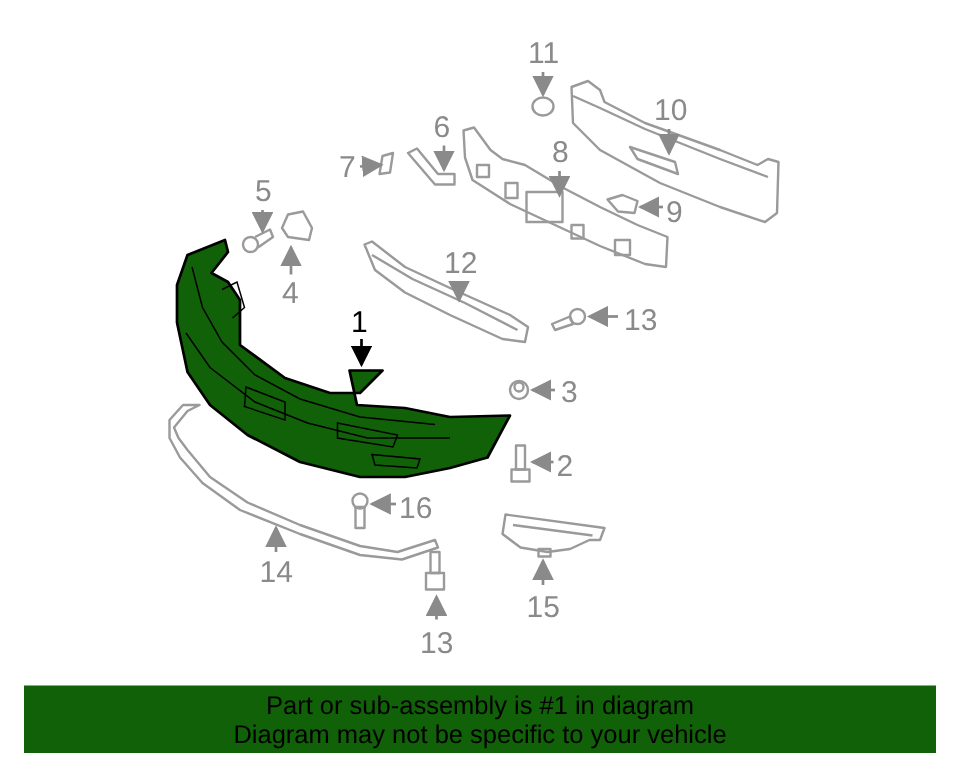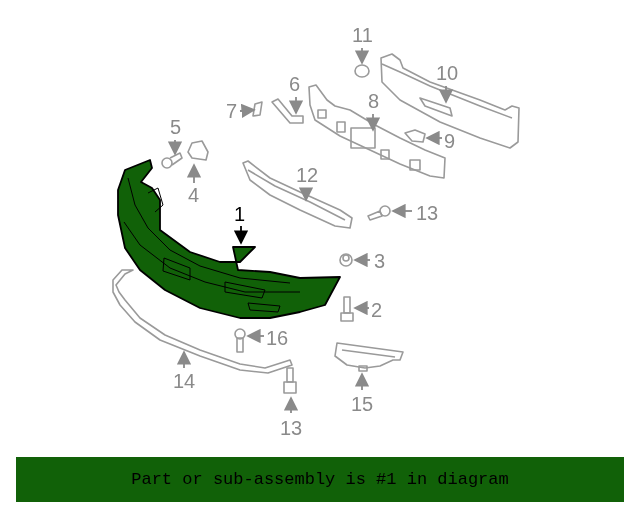--- a/index.html
+++ b/index.html
@@ -4,21 +4,21 @@
 <style>
   html,body{margin:0;padding:0;background:#ffffff;}
   body{width:640px;height:512px;position:relative;overflow:hidden;font-family:"Liberation Sans",sans-serif;}
   #diagram{position:absolute;left:0;top:0;width:640px;height:455px;}
   .callout{font-family:"Liberation Sans",sans-serif;font-size:20px;fill:#8a8a8a;}
   .callout-main{fill:#000;}
   .part{fill:none;stroke:#9a9a9a;stroke-width:1.6;stroke-linejoin:round;}
   .arrow{stroke:#8a8a8a;stroke-width:1.8;fill:none;}
   #banner{position:absolute;left:16px;top:457px;width:608px;height:45px;background:#116108;
     display:flex;flex-direction:column;align-items:center;justify-content:center;}
-  #banner span{color:#000;font-size:17px;line-height:19px;font-family:Liberation Mono, monospace;}
+  #banner span{color:#000;font-size:17px;line-height:19px;font-family:Liberation Sans, sans-serif;}
 </style>
 </head>
 <body>
 
 <svg id="diagram" viewBox="0 0 640 455" xmlns="http://www.w3.org/2000/svg">
   <defs>
     <marker id="ah" markerWidth="8" markerHeight="8" refX="7" refY="4" orient="auto">
       <path d="M0,0 L8,4 L0,8 z" fill="#8a8a8a"></path>
     </marker>
     <marker id="ahb" markerWidth="8" markerHeight="8" refX="7" refY="4" orient="auto">
@@ -146,13 +146,14 @@
     <path class="part" d="M337,343 L403,352 L400,360 L393,360 L380,366 L365,368 L347,365 L335,356 Z"></path>
     <path class="part" d="M342,350 L395,357"></path>
     <rect class="part" x="359" y="366" width="8" height="5"></rect>
   </g>
   <text class="callout" x="351" y="411">15</text>
   <line class="arrow" x1="362" y1="390" x2="362" y2="374" marker-end="url(#ah)"></line>
 </svg>
 
 <div id="banner">
   <span>Part or sub-assembly is #1 in diagram</span>
+  <span>Diagram may not be specific to your vehicle</span>
 </div>
 
 </body></html>

